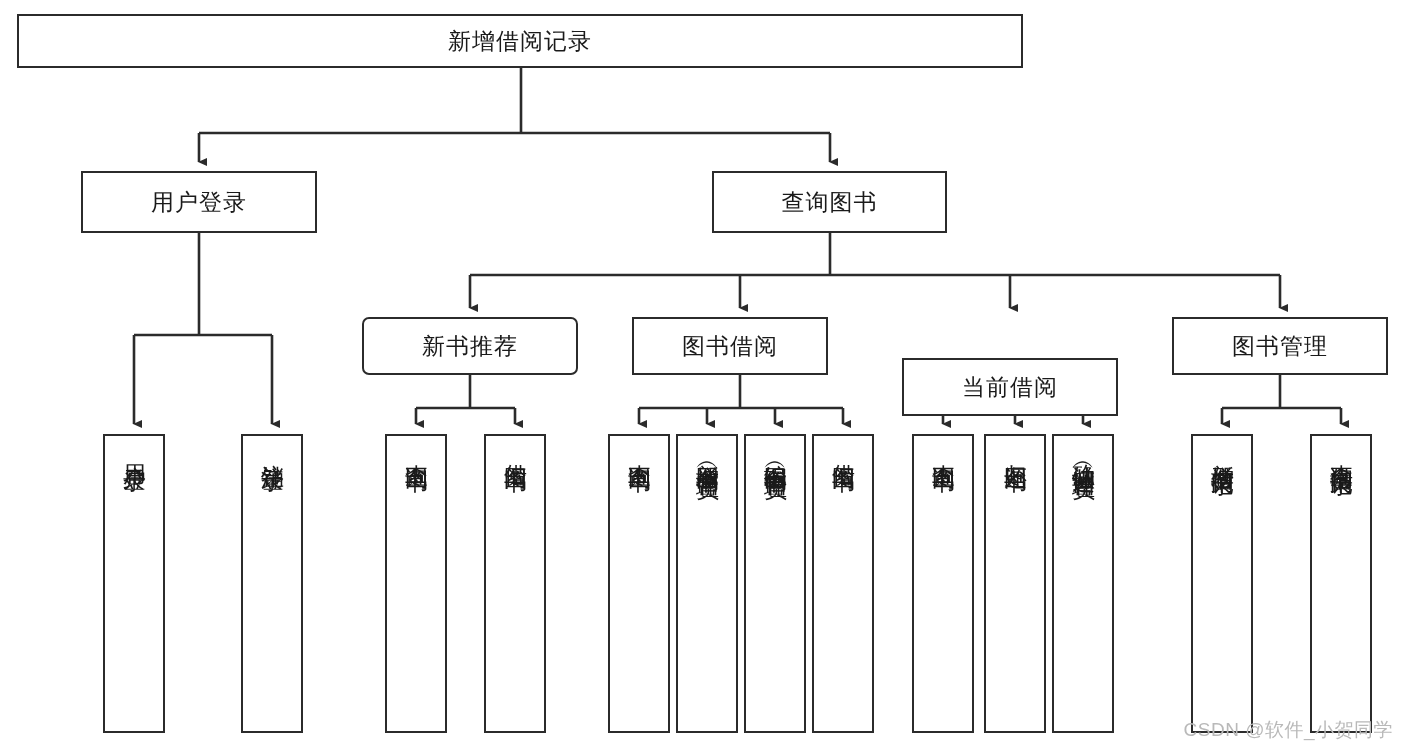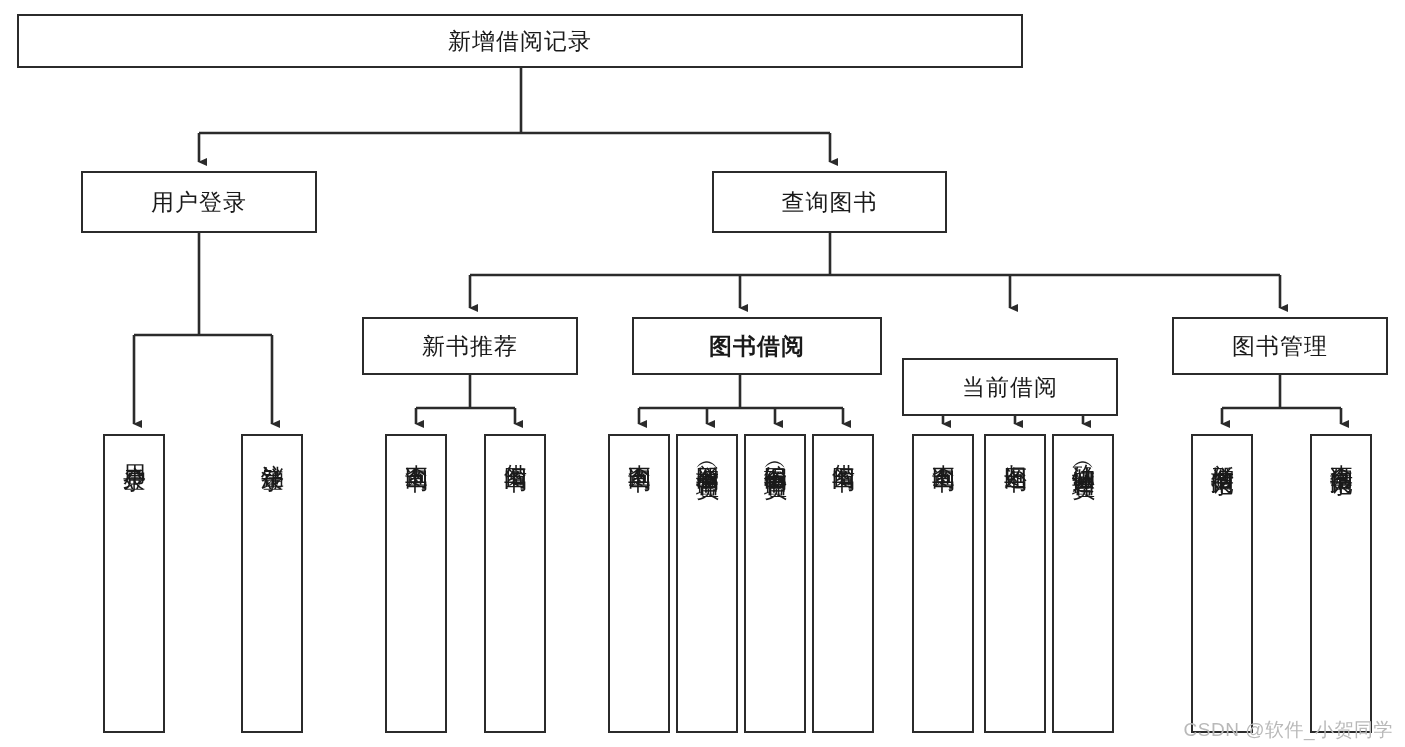--- a/index.html
+++ b/index.html
@@ -132,24 +132,24 @@
     <span>新增借阅记录</span>
   </div>
 
   <div class="node h" style="left:81px; top:171px; width:236px; height:62px;">
     <span>用户登录</span>
   </div>
   <div class="node h" style="left:712px; top:171px; width:235px; height:62px;">
     <span>查询图书</span>
   </div>
 
-  <div class="node h" style="left:362px; top:317px; width:216px; height:58px;">
+  <div class="node h" style="left:362px; top:317px; width:216px; height:58px;border-radius:7px;">
     <span>新书推荐</span>
   </div>
-  <div class="node h" style="left:632px; top:317px; width:250px; height:58px;font-weight:bold;">
+  <div class="node h" style="left:632px; top:317px; width:196px; height:58px;">
     <span>图书借阅</span>
   </div>
   <div class="node h" style="left:902px; top:317px; width:216px; height:58px;margin-top:41px;">
     <span>当前借阅</span>
   </div>
   <div class="node h" style="left:1172px; top:317px; width:216px; height:58px;">
     <span>图书管理</span>
   </div>
 
   <div class="node v" style="left:103px; top:434px; width:62px; height:299px;">

